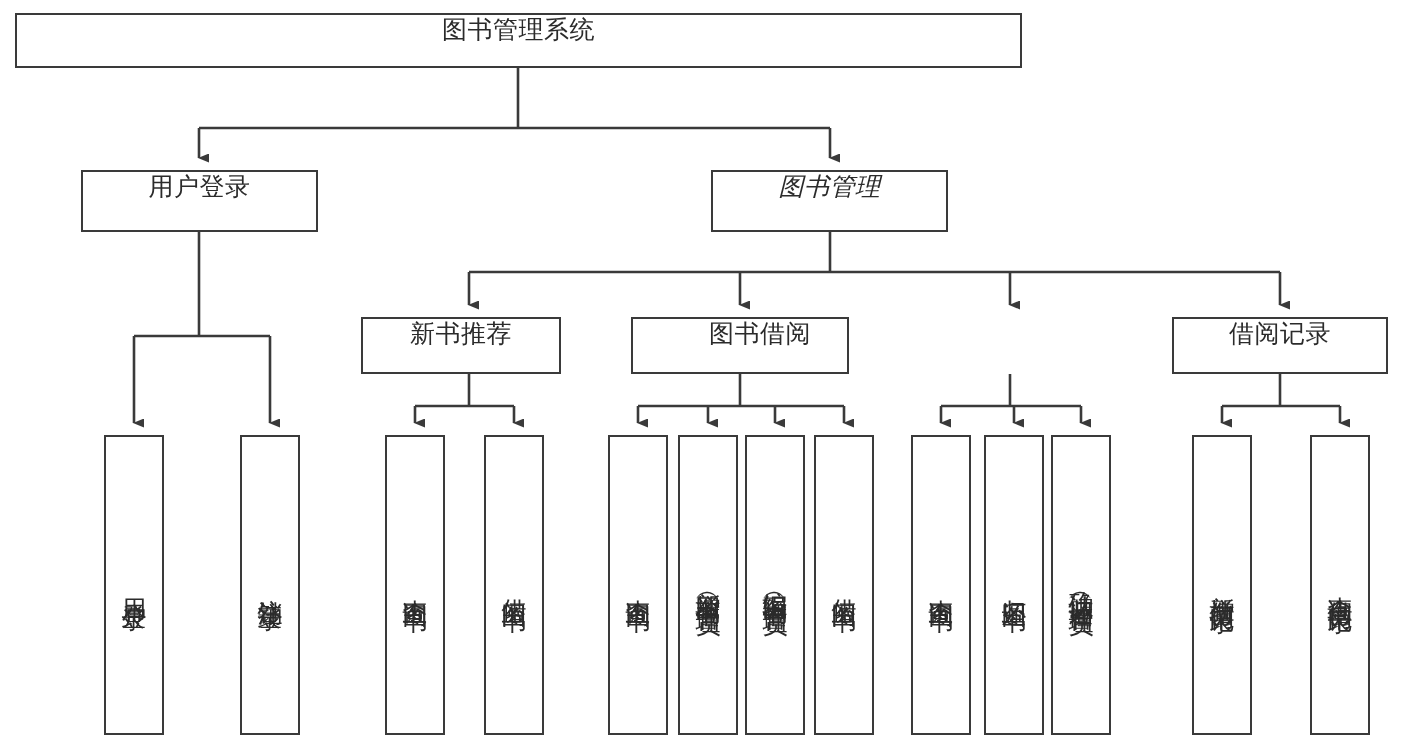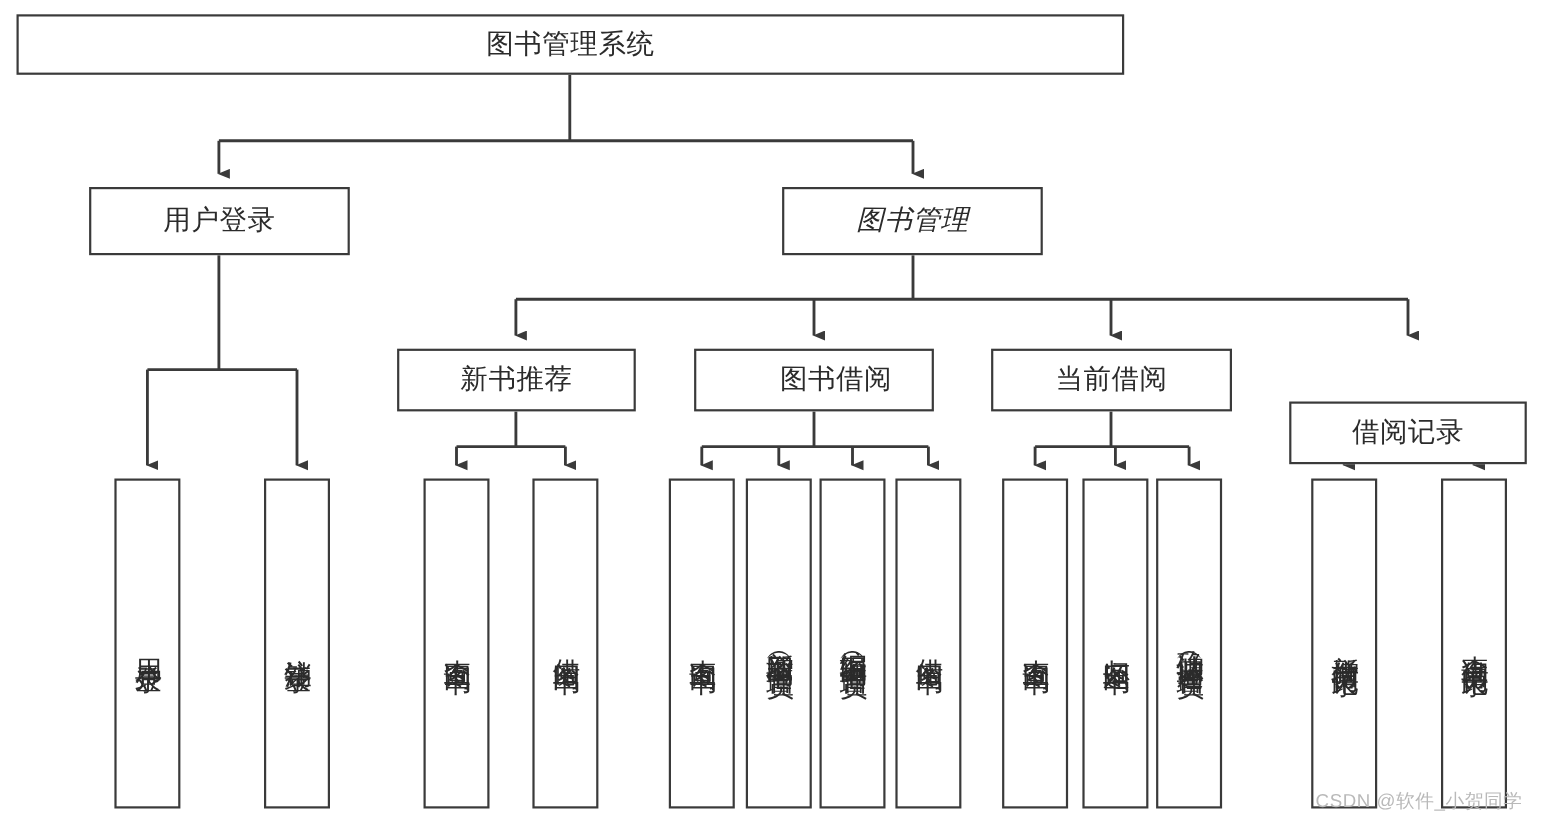--- a/index.html
+++ b/index.html
@@ -24,21 +24,20 @@
     top: 0;
     width: 1405px;
     height: 747px;
   }
   .node {
     position: absolute;
     box-sizing: border-box;
     background: #ffffff;
     border: 2px solid #3a3a3a;
     display: flex;
-    align-items: center;
     justify-content: center;
     overflow: hidden;
   }
   .node-label {
     color: #2b2b2b;
     line-height: 1.18;
     text-align: center;
     white-space: pre;
   }
   
@@ -130,30 +129,27 @@
     <span class="node-label">图书管理系统</span>
   </div>
 
   <div class="node horiz" style="left:81px; top:170px; width:237px; height:62px;">
     <span class="node-label">用户登录</span>
   </div>
   <div class="node horiz" style="left:711px; top:170px; width:237px; height:62px;font-style:italic;">
     <span class="node-label">图书管理</span>
   </div>
 
-  <div class="node horiz" style="left:361px; top:317px; width:217px; height:57px;">
+  <div class="node horiz" style="left:361px; top:317px; width:200px; height:57px;">
     <span class="node-label">新书推荐</span>
   </div>
   <div class="node horiz" style="left:631px; top:317px; width:218px; height:57px;padding-left:40px;">
     <span class="node-label">图书借阅</span>
   </div>
-  <div class="node horiz" style="left:901px; top:317px; width:219px; height:57px;">
-    <span class="node-label">当前借阅</span>
-  </div>
-  <div class="node horiz" style="left:1172px; top:317px; width:216px; height:57px;margin-top:48px;">
+  <div class="node horiz" style="left:1172px; top:317px; width:216px; height:57px;">
     <span class="node-label">借阅记录</span>
   </div>
 
   <div class="node vert" style="left:104px; top:435px; width:60px; height:300px;">
     <span class="node-label">用户登录</span>
   </div>
   <div class="node vert" style="left:240px; top:435px; width:60px; height:300px;">
     <span class="node-label">注销登录</span>
   </div>
   <div class="node vert" style="left:385px; top:435px; width:60px; height:300px;">
@@ -183,15 +179,14 @@
   <div class="node vert" style="left:1051px; top:435px; width:60px; height:300px;">
     <span class="node-label">确认归还（管理员）</span>
   </div>
   <div class="node vert" style="left:1192px; top:435px; width:60px; height:300px;">
     <span class="node-label">新增借阅记录</span>
   </div>
   <div class="node vert" style="left:1310px; top:435px; width:60px; height:300px;">
     <span class="node-label">查询借阅记录</span>
   </div>
 
-  <div class="watermark" style="left:1196px; top:717px;">CSDN @软件_小贺同学</div>
 
 </div>
 
 </body></html>

